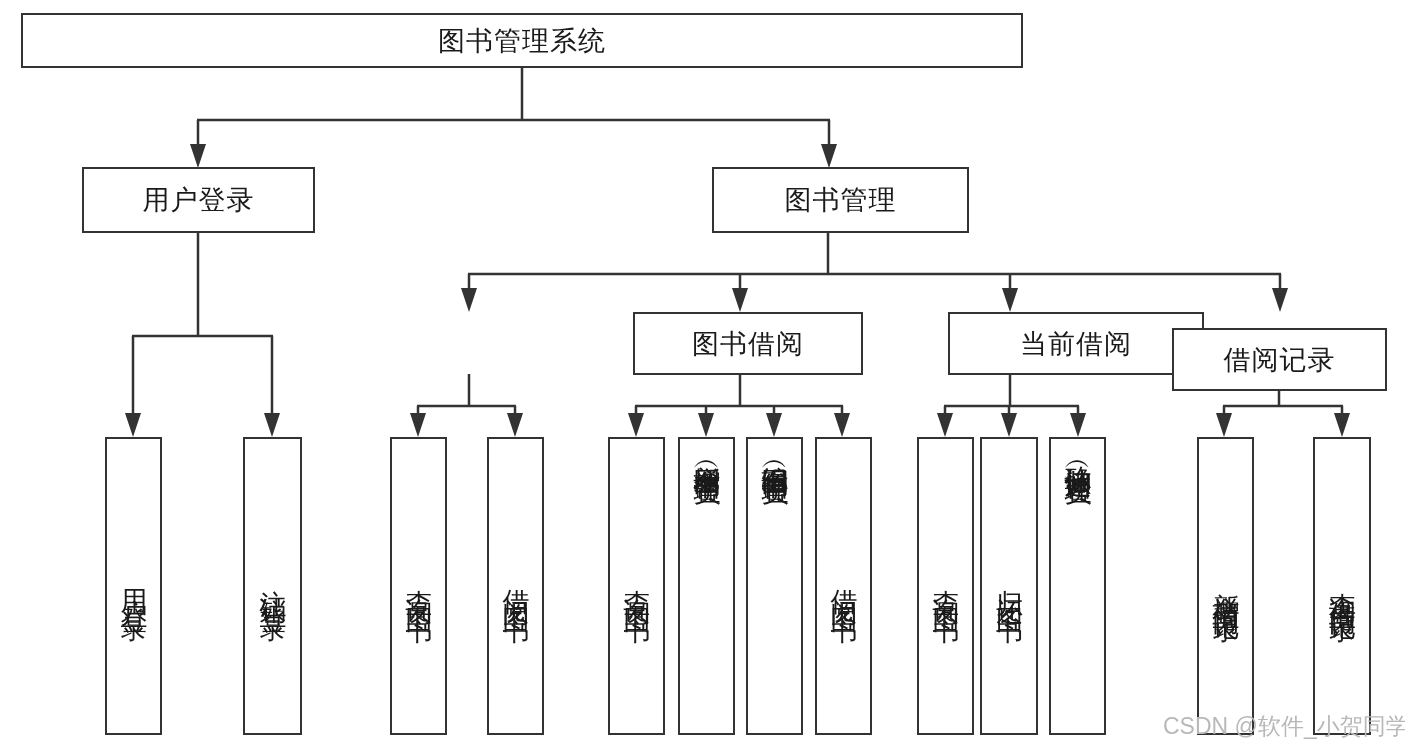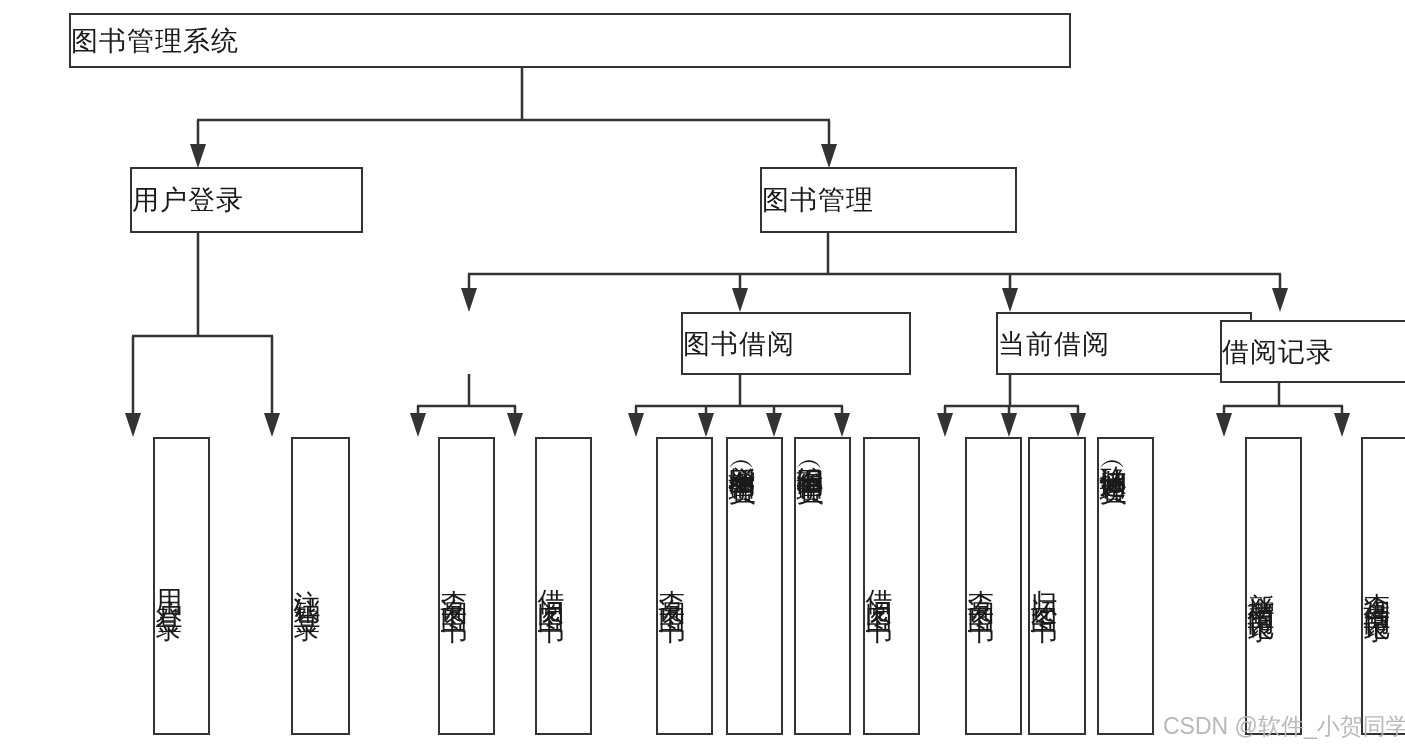--- a/index.html
+++ b/index.html
@@ -13,22 +13,22 @@
     color: #1f1f1f;
   }
   svg.wires { position: absolute; left: 0; top: 0; z-index: 1; }
   .node {
     position: absolute;
     box-sizing: border-box;
     border: 2.5px solid #333333;
     background: #ffffff;
     display: flex;
     align-items: center;
+    justify-content: center;
     z-index: 2;
-    margin-left: 48px;
   }
   .h-label {
     font-size: 27px;
     letter-spacing: 1px;
     white-space: nowrap;
     color: #1a1a1a;
   }
   .leaf { top: 437px; width: 57px; height: 298px; }
   .leaf .v-label {
     writing-mode: vertical-lr;
@@ -43,21 +43,21 @@
   .ls-tight { letter-spacing: 2px; }
   .leaf.top { align-items: flex-start; }
   .leaf.top .v-label { padding-top: 5px; }
   
   #root-box   { left: 21px;  top: 13px;  width: 1002px; height: 55px; }
   #n-user     { left: 82px;  top: 167px; width: 233px;  height: 66px; }
   #n-mgmt     { left: 712px; top: 167px; width: 257px;  height: 66px; }
   #n-newrec   { left: 363px; top: 312px; width: 212px;  height: 63px; }
   #n-borrow   { left: 633px; top: 312px; width: 230px;  height: 63px; }
   #n-current  { left: 948px; top: 312px; width: 256px;  height: 63px; }
-  #n-records  { left: 1172px;top: 320px; width: 215px;  height: 63px; }
+  #n-records  { left: 1172px;top: 328px; width: 215px;  height: 63px; }
   #lf-login   { left: 105px; }
   #lf-logout  { left: 243px; width: 59px; }
   #lf-nb-q    { left: 390px; }
   #lf-nb-b    { left: 487px; }
   #lf-bb-q    { left: 608px; }
   #lf-bb-a    { left: 678px; }
   #lf-bb-e    { left: 746px; }
   #lf-bb-b    { left: 815px; }
   #lf-cb-q    { left: 917px; }
   #lf-cb-r    { left: 980px; width: 58px; }

